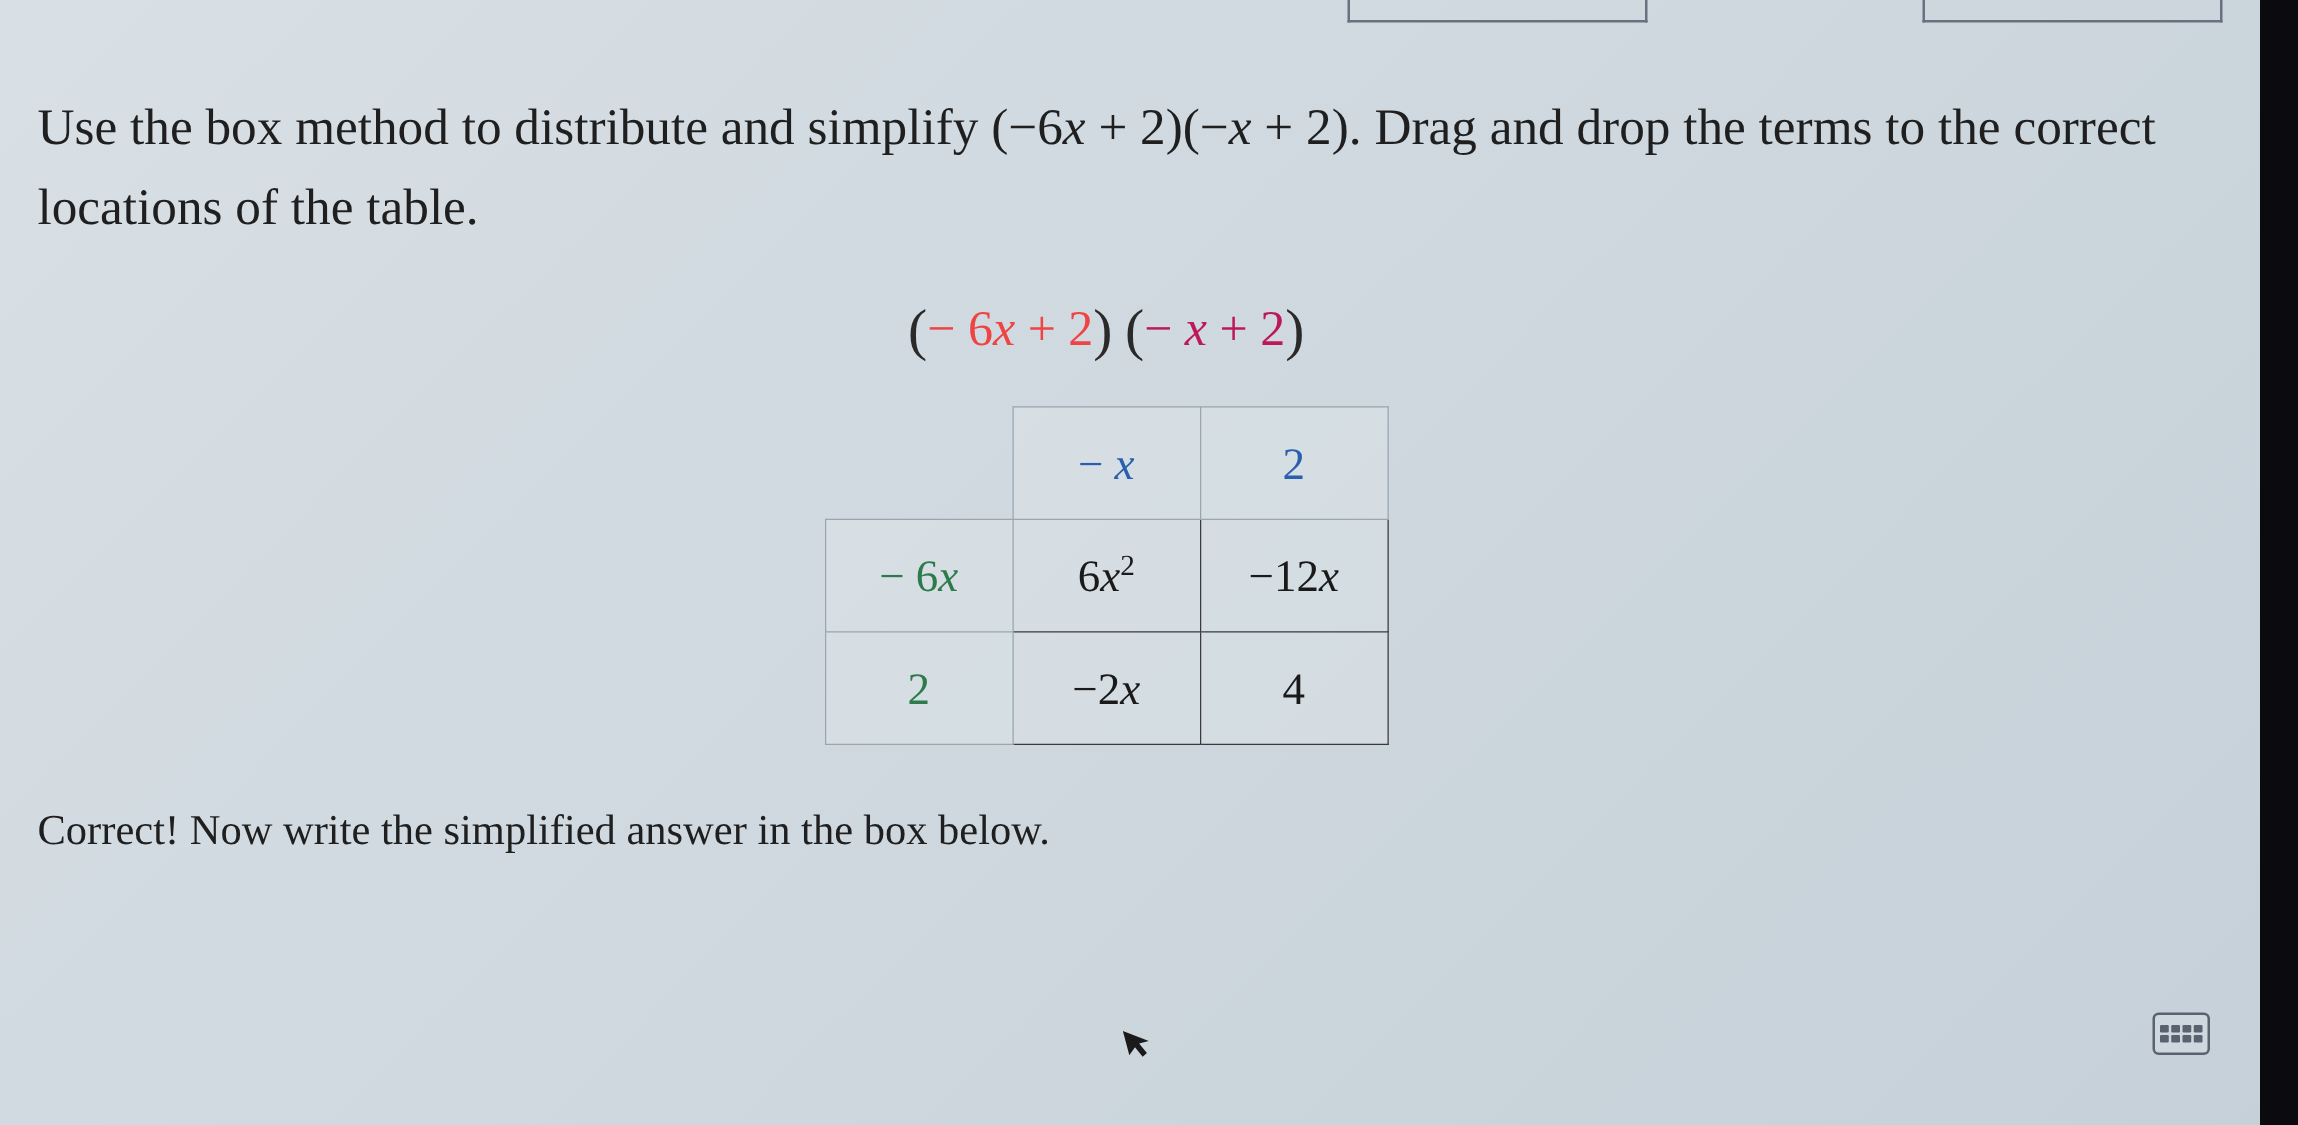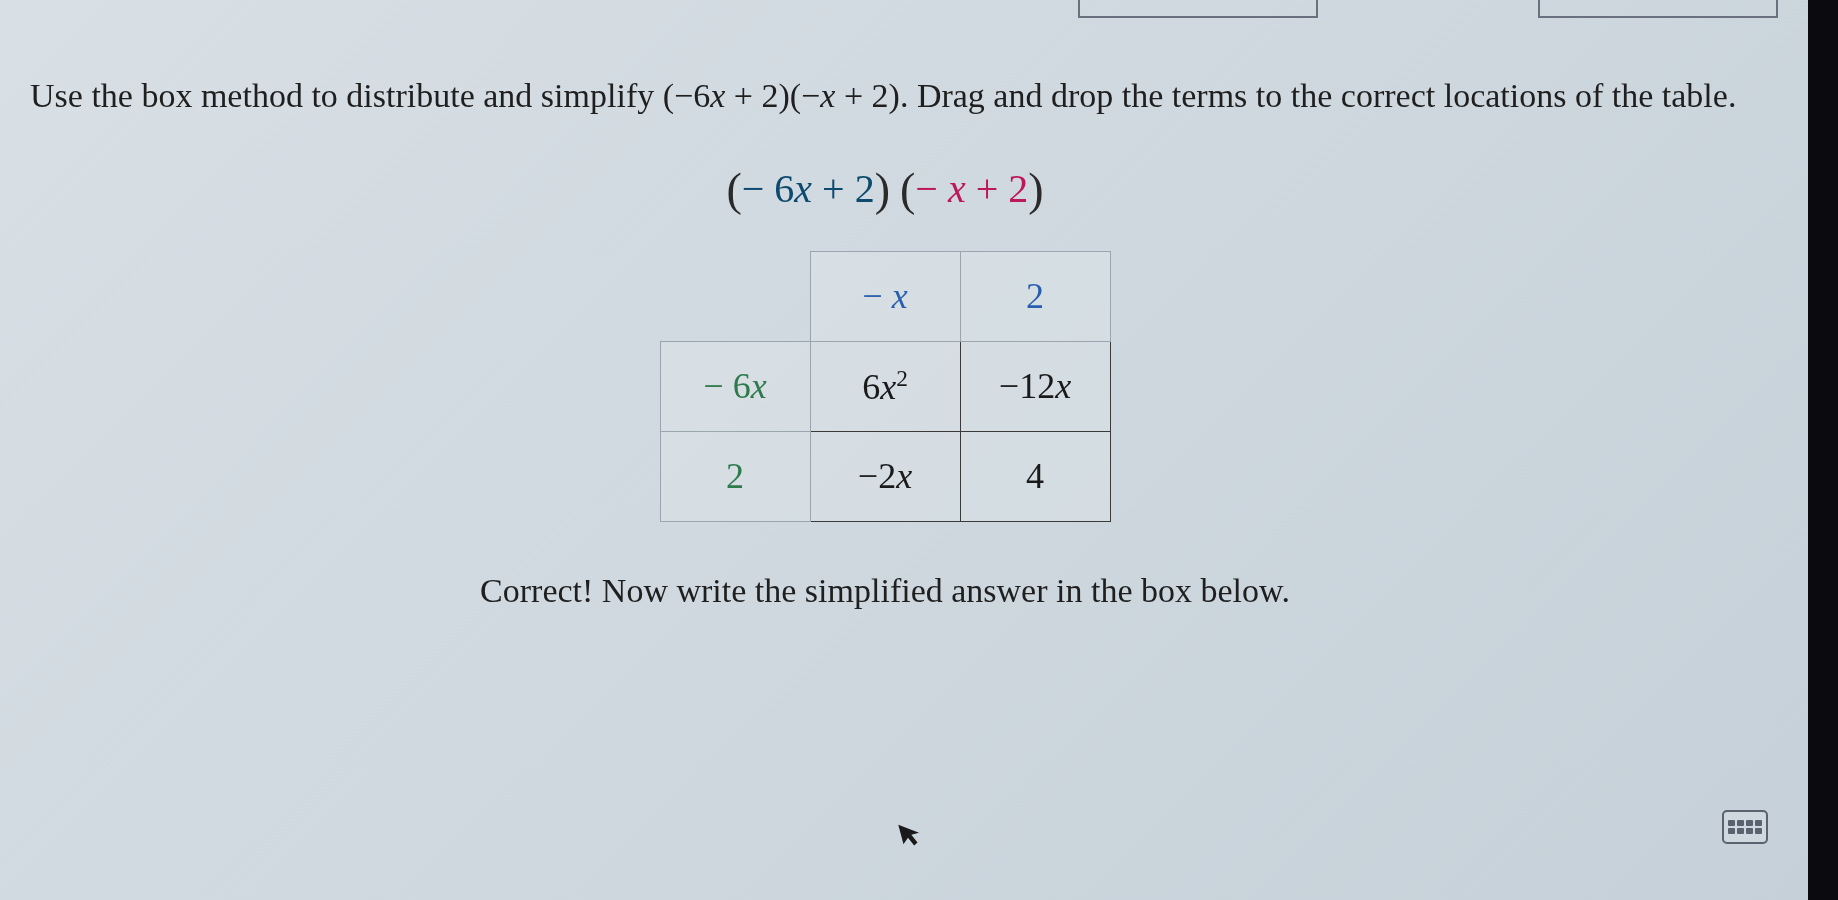--- a/index.html
+++ b/index.html
@@ -32,37 +32,37 @@
     height: 18px;
     border: 2px solid #6a7080;
     border-top: none;
     background: transparent;
   }
   .content {
     padding: 70px 40px 20px 30px;
     width: 1780px;
   }
   .question {
-    font-size: 34px;
+    font-size: 41px;
     line-height: 1.55;
     color: #1f1f1f;
     margin-bottom: 40px;
   }
   .math-inline {
     font-family: 'Cambria Math', 'STIX', serif;
     font-style: normal;
   }
   .expression-row {
     text-align: center;
     font-size: 40px;
     font-family: 'Cambria Math', 'STIX', serif;
     margin-bottom: 35px;
   }
   .paren { font-size: 46px; vertical-align: -3px; color: #2a2a2a;}
-  .green { color: #0c4a6e; }
+  .green { color: #ef4444; }
   .blue { color: #be185d; }
   .table-wrap {
     display: flex;
     justify-content: center;
     margin-bottom: 50px;
   }
   table.box-method {
     border-collapse: collapse;
     font-family: 'Cambria Math', 'STIX', serif;
     font-size: 36px;
@@ -72,21 +72,21 @@
     height: 90px;
     text-align: center;
     vertical-align: middle;
   }
   .hdr-top { color: #2a5fb0; border: 1px solid #9aa5b0; background: rgba(230,235,240,0.3);}
   .hdr-left { color: #2d7a4a; border: 1px solid #9aa5b0; background: rgba(230,235,240,0.3); margin-left: 48px;}
   .cell { border: 1.5px solid #3a3a3a; color: #1a1a1a; background: rgba(240,243,246,0.2); margin-top: 44px;}
   .corner { border: none; }
   .sup { font-size: 0.65em; vertical-align: super; }
   .feedback {
-    text-align: center;
+    text-align: left;
     font-size: 34px;
     color: #1f1f1f;
     margin-bottom: 110px;
   }
   .answer-row {
     display: flex;
     align-items: baseline;
     gap: 20px;
     font-size: 30px;
     padding-left: 10px;

